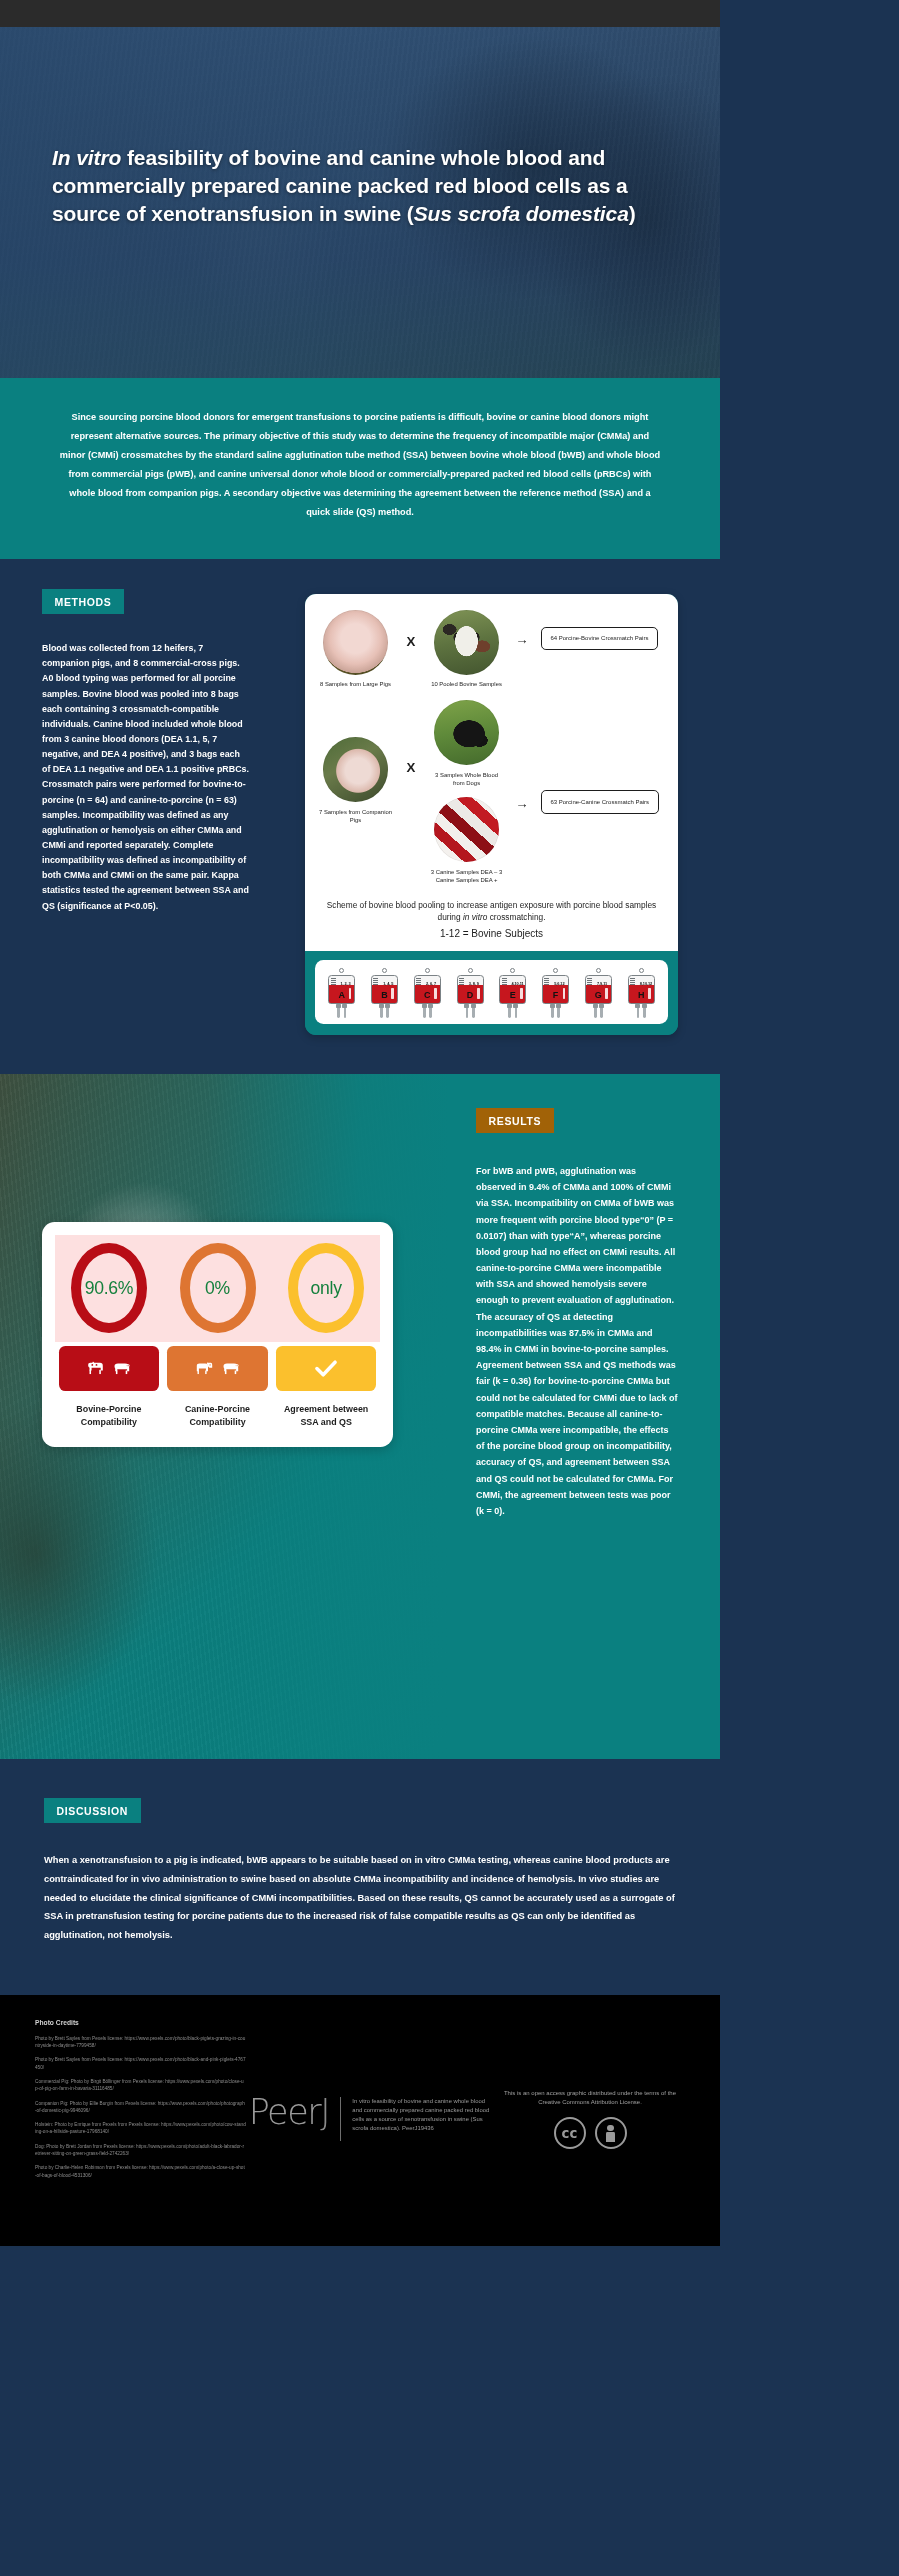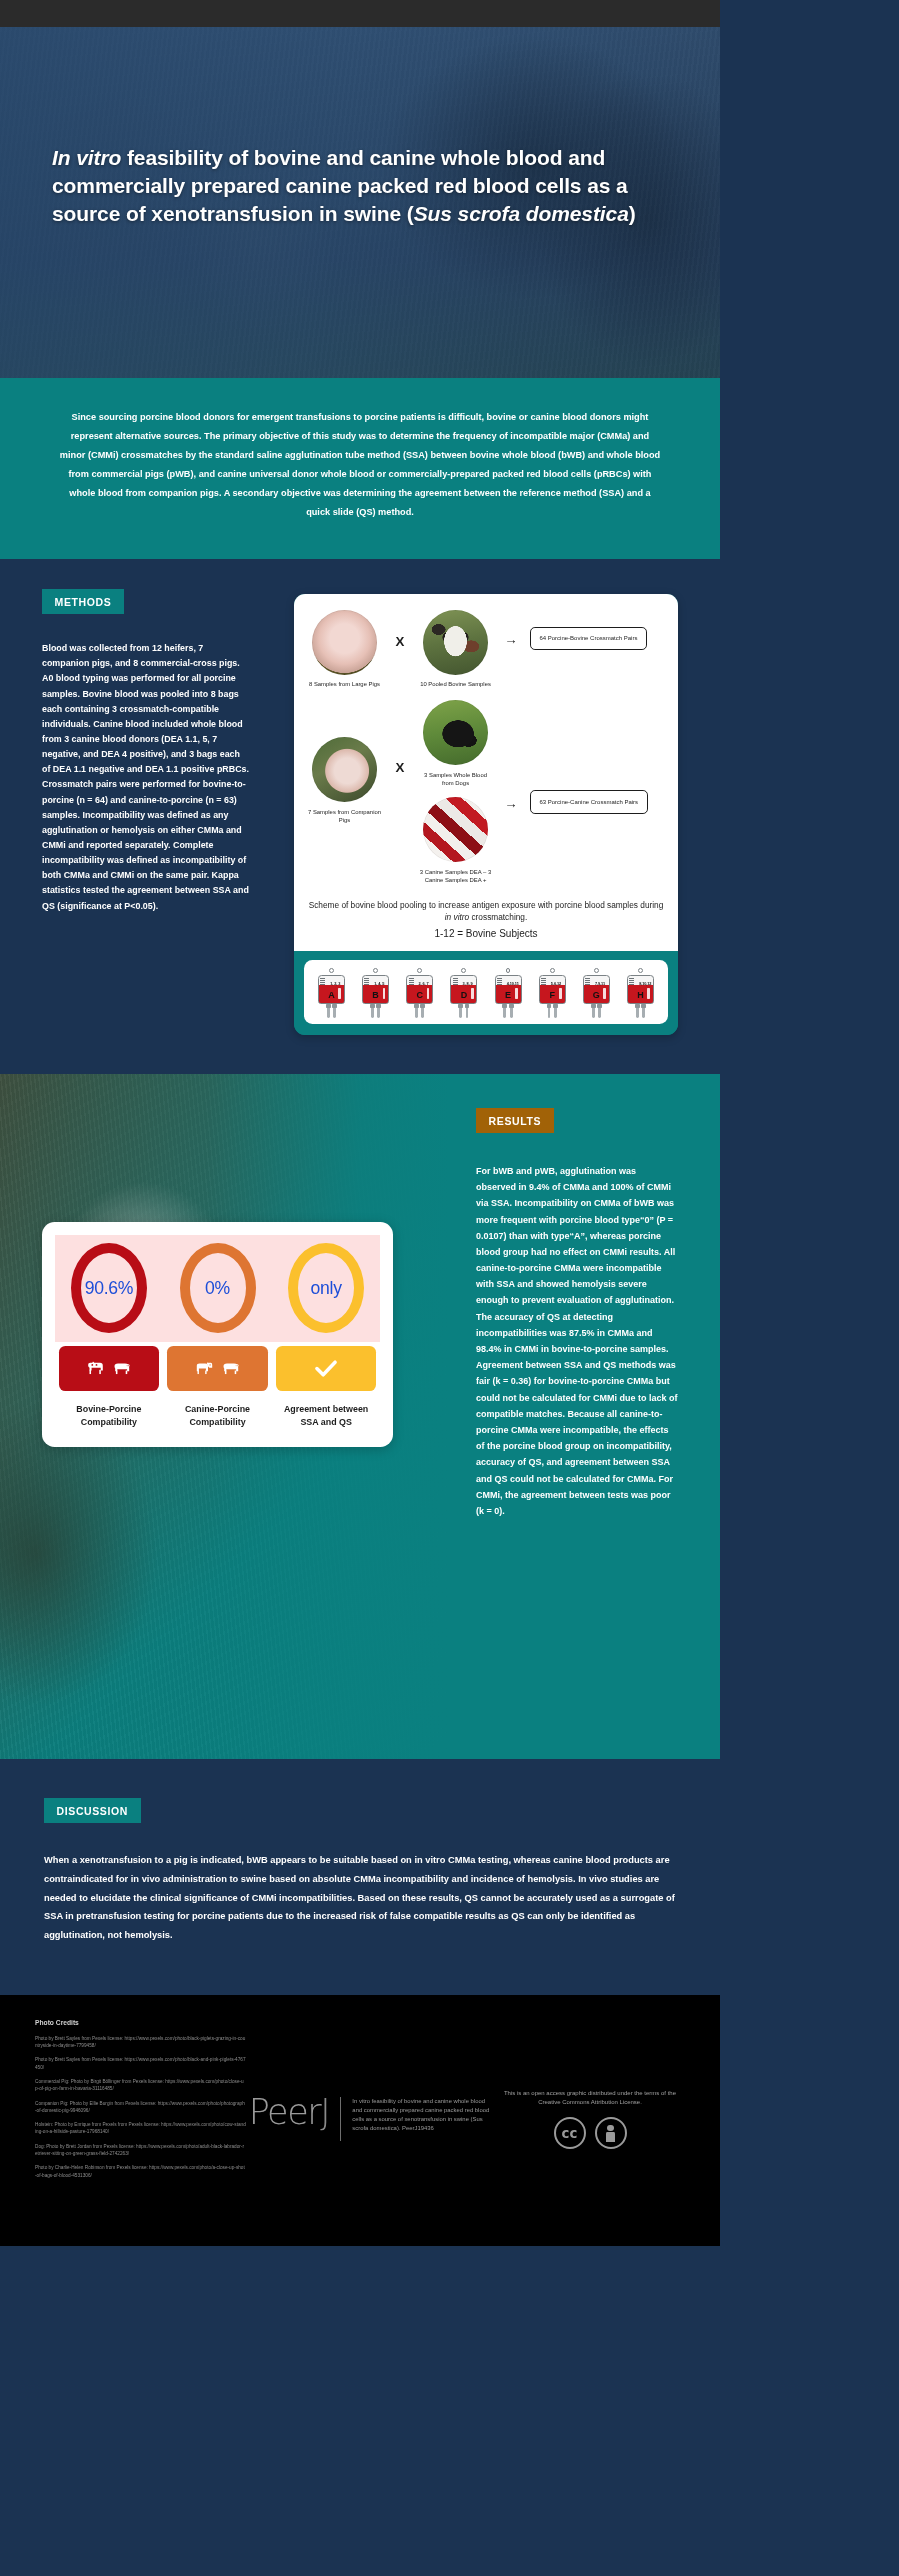--- a/index.html
+++ b/index.html
@@ -79,21 +79,21 @@
     color: #ffffff;
     font-weight: 700;
     font-size: 10.5px;
     letter-spacing: 0.6px;
     padding: 7px 12.6px 6.3px 12.6px;
   }
   .section-tag.navy { background: #a16207; }
 
   .methods-grid {
     display: flex;
-    gap: 0;
+    gap: 11px;
     padding: 0 42px;
   }
   .methods-left { width: 207px; flex: 0 0 207px; }
   .methods-right { flex: 1; padding-left: 45px; padding-top: 5.6px; }
 
   .methods-body {
     margin-top: 27px;
     color: #ffffff;
     font-size: 8.9px;
     line-height: 1.70;
@@ -343,21 +343,21 @@
     margin: 4.2px auto;
     border-radius: 50%;
     border: 10.5px solid #b80d16;
     display: flex; align-items: center; justify-content: center;
     background: #fde0e0;
   }
   .ring.orange { border-color: #de7532; }
   .ring.yellow { border-color: #fbc02d; }
   .ring span {
     font-size: 17.6px;
-    color: #1d4ed8;
+    color: #15803d;
     font-weight: 400;
     letter-spacing: -0.3px;
   }
   .icon-row { display: flex; margin-top: 4.2px; }
   .icon-col { flex: 1; padding: 0 4.2px; }
   .icon-box {
     height: 45px;
     border-radius: 6.3px;
     background: #b80d16;
     display: flex; align-items: center; justify-content: center;

